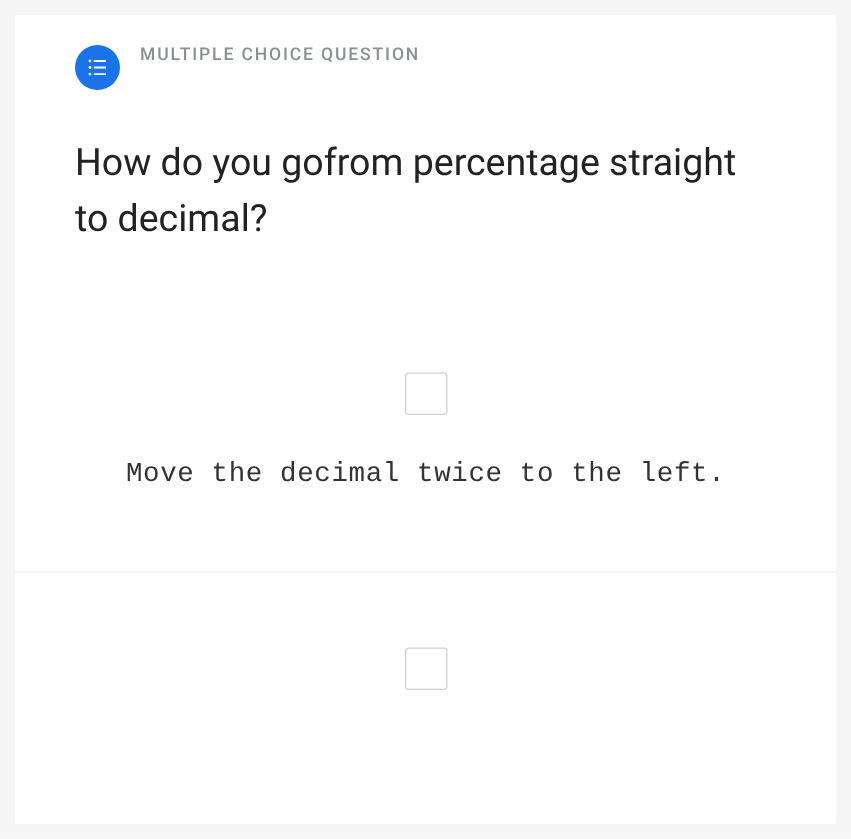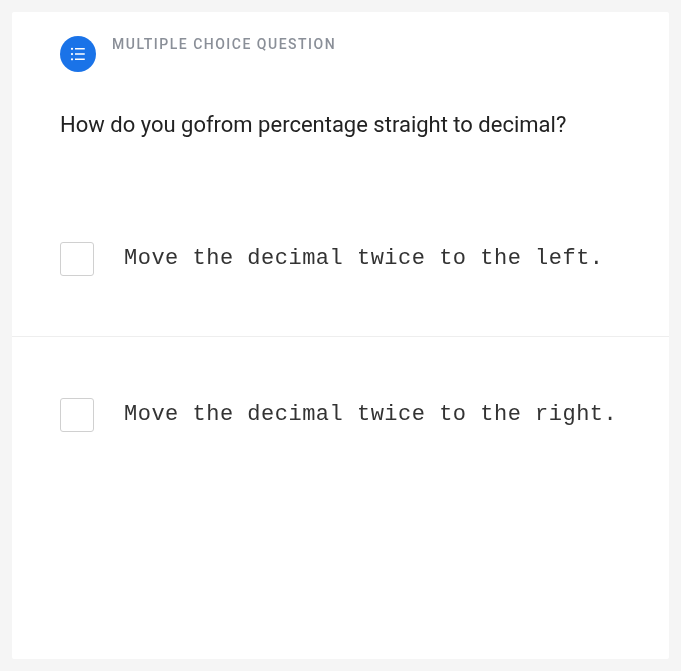--- a/index.html
+++ b/index.html
@@ -45,37 +45,38 @@
       height: 18px;
       fill: #ffffff;
     }
     .question-type {
       font-size: 14px;
       letter-spacing: 1.5px;
       color: #8a8f98;
       font-weight: 500;
     }
     .question-text {
-      font-size: 22px;
+      font-size: 30px;
       color: #222222;
       line-height: 1.5;
       padding: 0 48px;
       margin-bottom: 80px;
       font-weight: 400;
     }
     .options {
       display: flex;
       flex-direction: column;
     }
     .option-row {
       display: flex;
       align-items: center;
       gap: 30px;
       padding: 60px 48px;
       border-top: 1px solid #eeeeee;
+      flex-direction: column;
     }
     .option-row:first-child {
       border-top: none;
       padding-top: 20px;
     }
     .checkbox {
       width: 34px;
       height: 34px;
       border: 1px solid #d0d0d0;
       border-radius: 3px;
@@ -106,16 +107,15 @@
 
   <div class="question-text">How do you gofrom percentage straight to decimal?</div>
 
   <div class="options">
     <div class="option-row">
       <div class="checkbox"></div>
       <div class="option-text">Move the decimal twice to the left.</div>
     </div>
     <div class="option-row">
       <div class="checkbox"></div>
-      <div class="option-text">Move the decimal twice to the right.</div>
     </div>
   </div>
 </div>
 
 </body></html>

